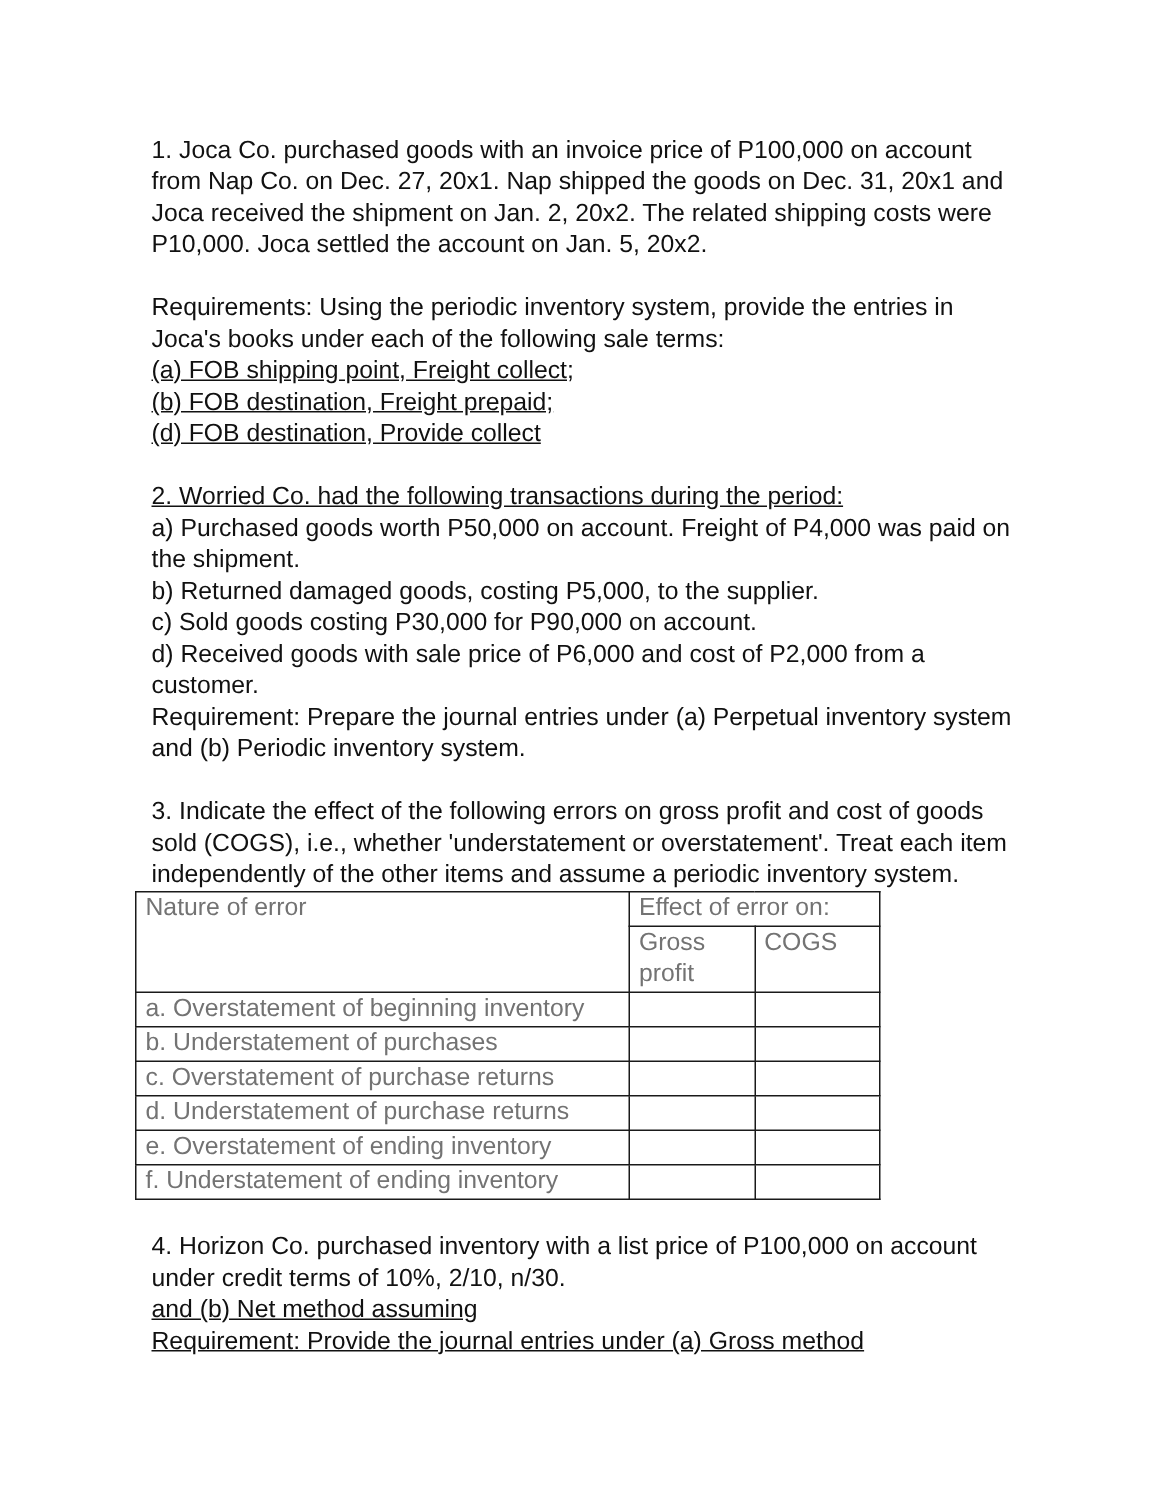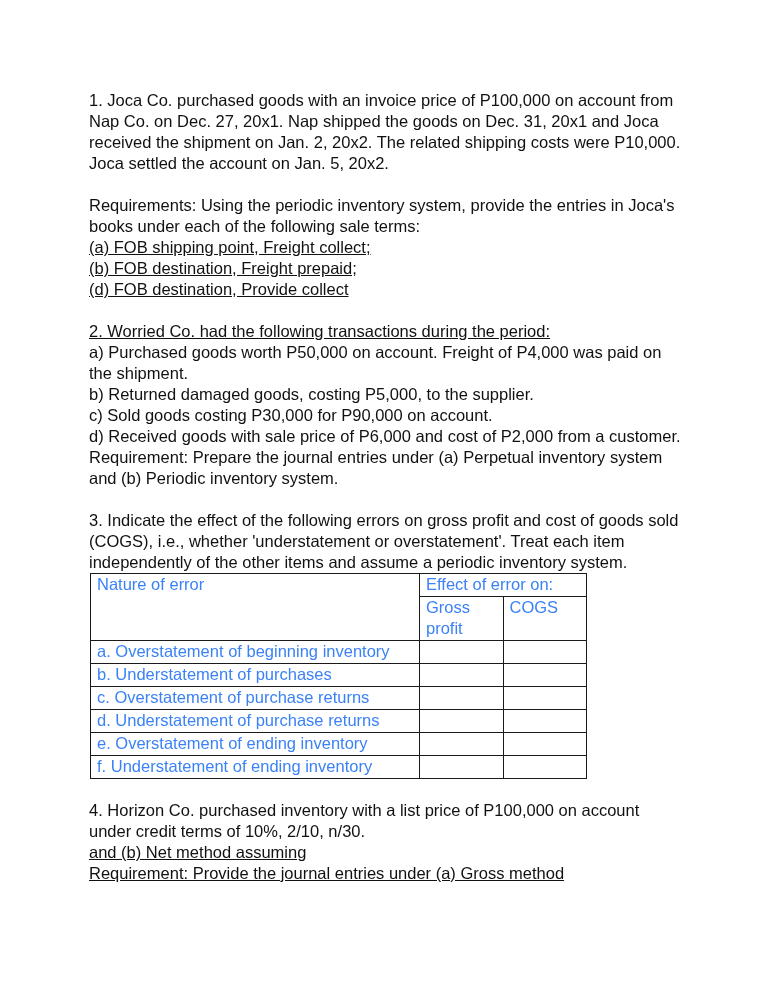--- a/index.html
+++ b/index.html
@@ -18,21 +18,21 @@
   #page {
     position: absolute;
     left: 89px;
     top: 90px;
     width: 592px;
   }
   .block {
     font-size: 16.5px;
     line-height: 21px;
     color: #111111;
-    margin: 0 0 21px 0;
+    margin: 0 0 21px 12px;
     white-space: normal;
   }
   .block.tight {
     margin-bottom: 0;
   }
   .line {
     display: block;
     text-decoration: underline;
   }
   .para {
@@ -47,21 +47,21 @@
     line-height: 21px;
     table-layout: fixed;
   }
   .error-table td, .error-table th {
     border: 1px solid #1a1a1a;
     padding: 0px 0px 1px 6px;
     height: 20px;
     text-align: left;
     font-weight: normal;
     vertical-align: top;
-    color: #3b82f6;
+    color: #737373;
     box-sizing: border-box;
   }
   .col-nature { width: 329px; }
   .col-gp { width: 105px; }
   .col-cogs { width: 63px; }
   .cell-empty { padding: 0; }
   .spacer21 { height: 21px; }
 </style>
 </head>
 <body>

